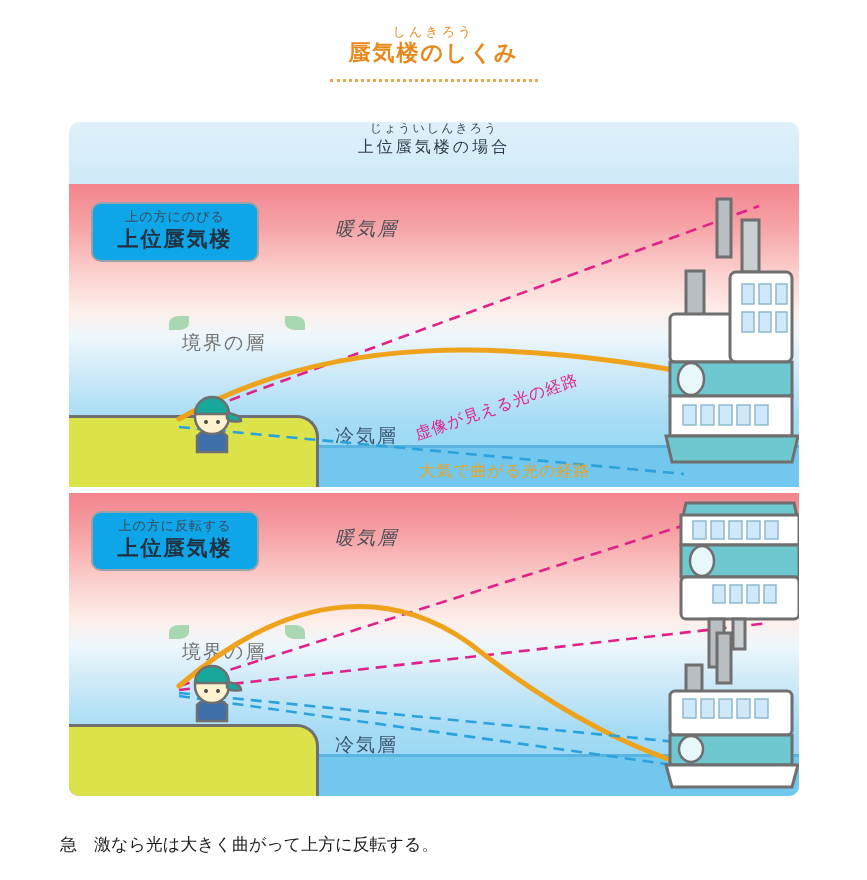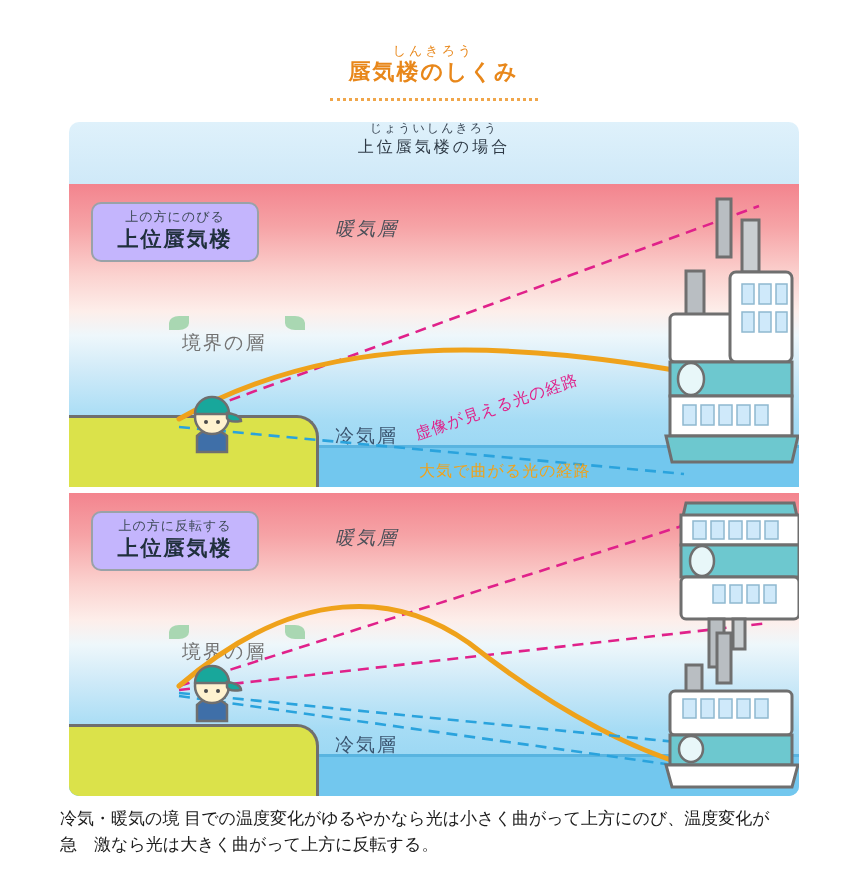--- a/index.html
+++ b/index.html
@@ -12,21 +12,21 @@
     height: 880px;
     font-family: "Liberation Sans", sans-serif;
     position: relative;
     overflow: hidden;
   }
 
   
   .title-area {
     width: 867px;
     text-align: center;
-    padding-top: 44px;
+    padding-top: 25px;
     box-sizing: border-box;
   }
   .title-ruby {
     font-size: 13px;
     color: #e8871a;
     letter-spacing: 3px;
     line-height: 1;
     margin-bottom: 2px;
   }
   .title-main {
@@ -173,21 +173,21 @@
     border-radius: 0 50% 0 50%;
   }
 
   
   .mirage-box {
     position: absolute;
     left: 22px;
     top: 18px;
     width: 168px;
     padding: 5px 0 8px 0;
-    background: #c4b5fd;
+    background: #0ea5e9;
     border: 2px solid #9aa2a8;
     border-radius: 10px;
     text-align: center;
     box-sizing: border-box;
   }
   .mirage-box .sub {
     font-size: 13px;
     color: #3d4a57;
     letter-spacing: 1px;
     line-height: 1.2;
@@ -384,18 +384,15 @@
         <path d="M126 190 a17 17 0 0 1 34 0 z" fill="#18a79b" stroke="#6f6f6f" stroke-width="2.5"></path>
         <path d="M158 189 q14 2 14 8 q-12 2 -14 -3 z" fill="#18a79b" stroke="#6f6f6f" stroke-width="2.5"></path>
         <circle cx="137" cy="198" r="2" fill="#4a4a4a"></circle>
         <circle cx="149" cy="198" r="2" fill="#4a4a4a"></circle>
       </g>
     </svg>
   </div>
 </div>
 
 <div class="caption">
-  <span>
-    <span>冷気・暖気の境</span><span> 目での温度変化がゆるやかなら光は小さく曲がって上方にのび、温度変化が</span>
-  </span>
   <br>
   <span> 急　激なら光は大きく曲がって上方に反転する。</span>
 </div>
 
 </body></html>

